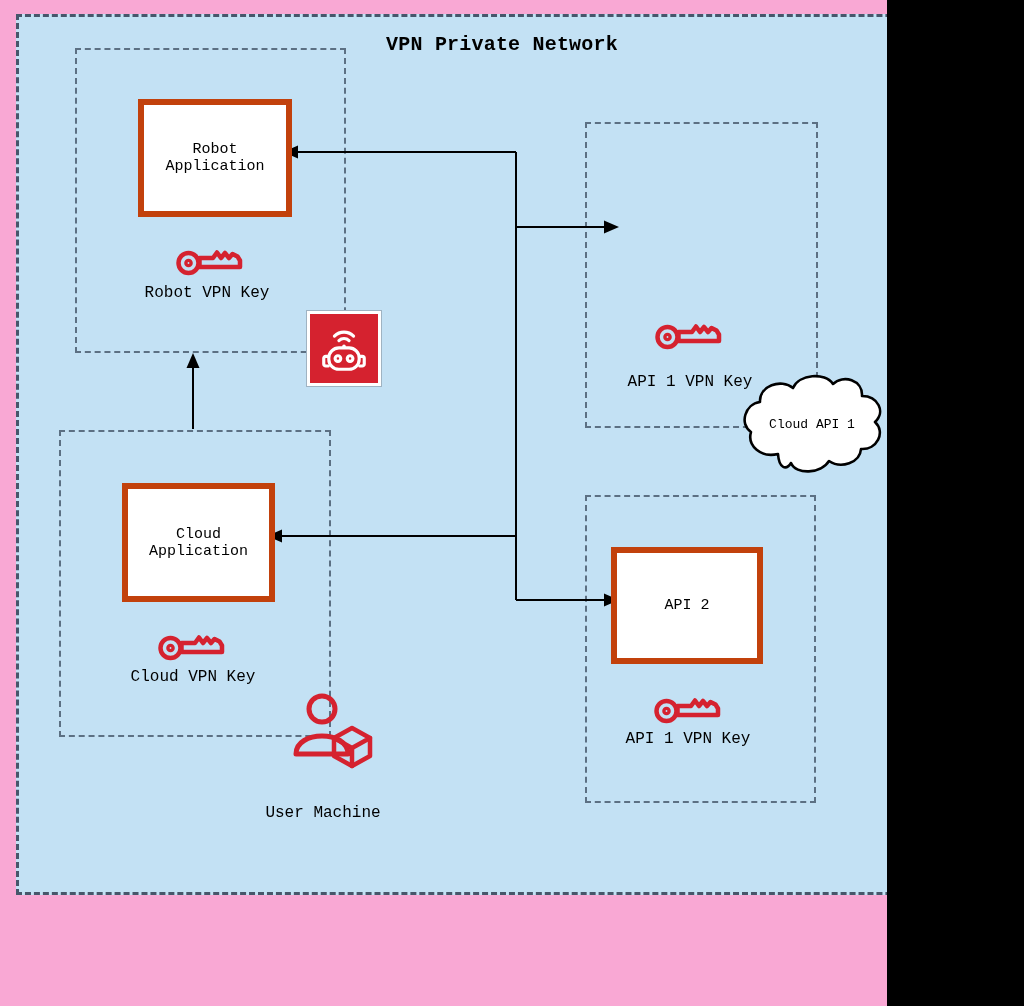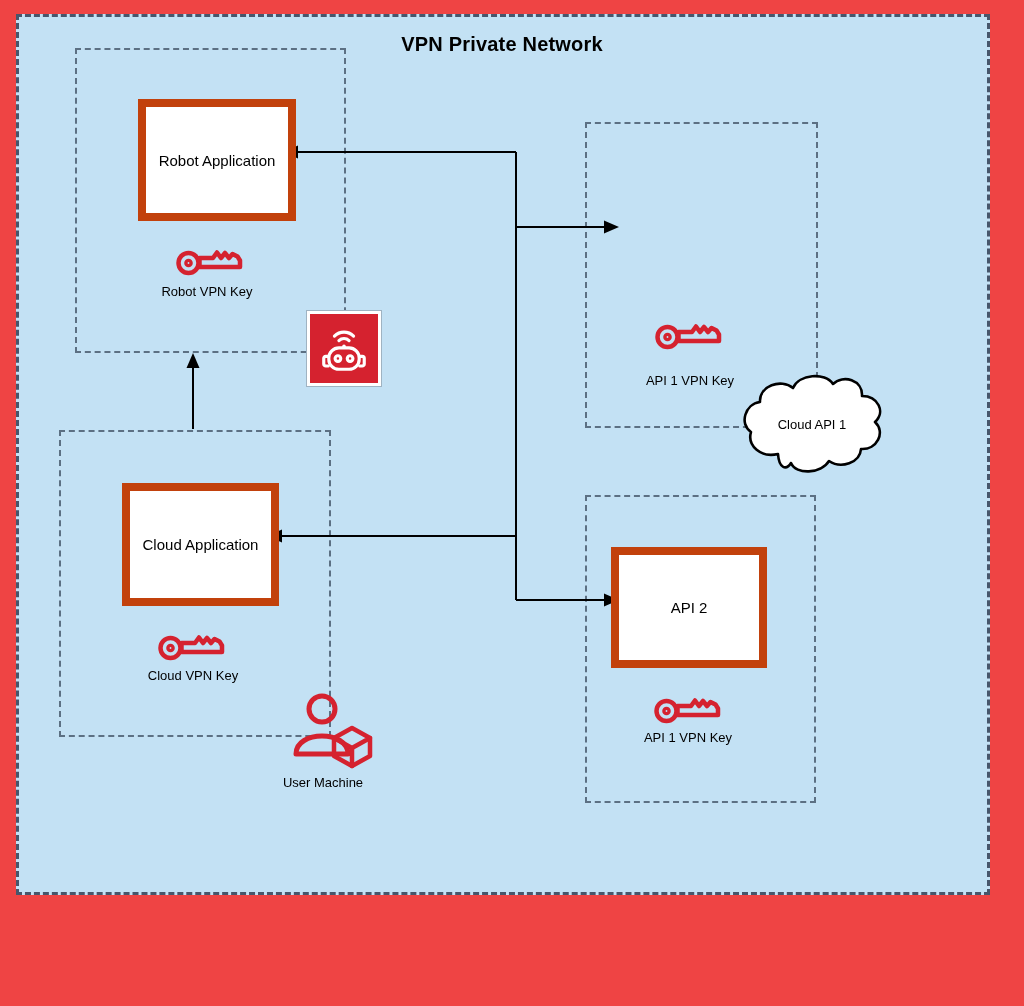--- a/index.html
+++ b/index.html
@@ -1,18 +1,18 @@
 <!DOCTYPE html>
 <html style="--canvas-fill: #C3E1F4; --canvas-border: #47566B; --group-border: #5C7083; --accent-red: #D5222F;"><head>
 <meta charset="utf-8">
 <style>
   html,body{margin:0;padding:0;background:#000;}
   .stage{
-    position:relative;width:1024px;height:1006px;background:#ef4444;overflow:hidden;
-    font-family:Liberation Sans, sans-serif;color:#000;
+    position:relative;width:887px;height:1006px;background:#f9a8d4;overflow:hidden;
+    font-family:Liberation Mono, monospace;color:#000;
   }
   .canvas{
     position:absolute;left:16px;top:14px;width:968px;height:875px;
     background:var(--canvas-fill,#C3E1F4);
     border:3px dashed var(--canvas-border,#47566B);
   }
   .diagram-title{
     position:absolute;left:16px;top:33px;width:972px;text-align:center;
     font-size:20px;font-weight:bold;letter-spacing:.2px;
   }
@@ -21,32 +21,32 @@
     background:transparent;z-index:1;
   }
   .g-robot{left:75px;top:48px;width:267px;height:301px;}
   .g-user{left:59px;top:430px;width:268px;height:303px;}
   .g-api1{left:585px;top:122px;width:229px;height:302px;}
   .g-api2{left:585px;top:495px;width:227px;height:304px;}
   .connectors{position:absolute;left:0;top:0;width:1024px;height:1006px;z-index:2;}
   .connectors path{stroke:#000;stroke-width:2;fill:none;}
   .connectors polygon{fill:#000;stroke:none;}
   .node{
-    position:absolute;background:#fff;border:8px solid #c2410c;
+    position:absolute;background:#fff;border:6px solid #c2410c;
     display:flex;align-items:center;justify-content:center;
     font-size:15px;z-index:3;text-align:center;
   }
   .n-robot-app{left:138px;top:99px;width:142px;height:106px;}
   .n-user-app{left:122px;top:483px;width:141px;height:107px;}
   .n-api1{left:619px;top:176px;width:142px;height:104px;}
   .n-api2{left:611px;top:547px;width:140px;height:105px;text-align:right;}
   .icon-wrap{position:absolute;z-index:3;color:var(--accent-red,#D5222F);}
   .icon-wrap svg{display:block;}
   .lbl{
-    position:absolute;z-index:3;font-size:13px;text-align:center;width:200px;
+    position:absolute;z-index:3;font-size:16px;text-align:center;width:200px;
   }
   .robot-badge{
     position:absolute;left:307px;top:311px;width:74px;height:75px;
     background:var(--accent-red,#D5222F);
     border:3px solid #fff;box-sizing:border-box;
     box-shadow:0 0 0 1px #9fb3c2;
     display:flex;align-items:center;justify-content:center;z-index:3;
   }
   .cloud{position:absolute;width:146px;height:108px;z-index:4;}
   .cloud svg{position:absolute;left:0;top:0;}
@@ -149,21 +149,21 @@
     <svg width="100" height="80" viewBox="0 0 100 80" fill="none" stroke="currentColor" stroke-width="5" stroke-linejoin="round" stroke-linecap="round">
       <circle cx="38" cy="17" r="13"></circle>
       <path d="M12 62 C12 38 64 38 64 62 Z"></path>
       <g stroke-width="4.5">
         <path d="M68 36 L86 46 L68 56 L50 46 Z"></path>
         <path d="M50 46 V64 L68 74 L86 64 V46"></path>
         <path d="M68 56 V74"></path>
       </g>
     </svg>
   </div>
-  <div class="lbl" style="left:223px;top:775px;">User Machine</div>
+  <div class="lbl" style="left:223px;top:804px;">User Machine</div>
 
   <div class="cloud c-1">
     <svg width="146" height="108" viewBox="0 0 146 108">
       <path d="M39 84 C22 88 8 76 12 62 C0 54 6 34 21 32 C20 16 42 8 54 18 C60 4 86 2 94 14 C104 4 124 10 123 26 C139 26 147 42 136 52 C147 62 138 80 122 79 C121 93 102 99 90 91 C82 104 57 105 52 93 C47 101 40 98 39 84 Z" fill="#fff" stroke="#000" stroke-width="2.6" stroke-linejoin="round"></path>
     </svg>
     <div class="cloud-label">Cloud API 1</div>
   </div>
 
 
 </div>

